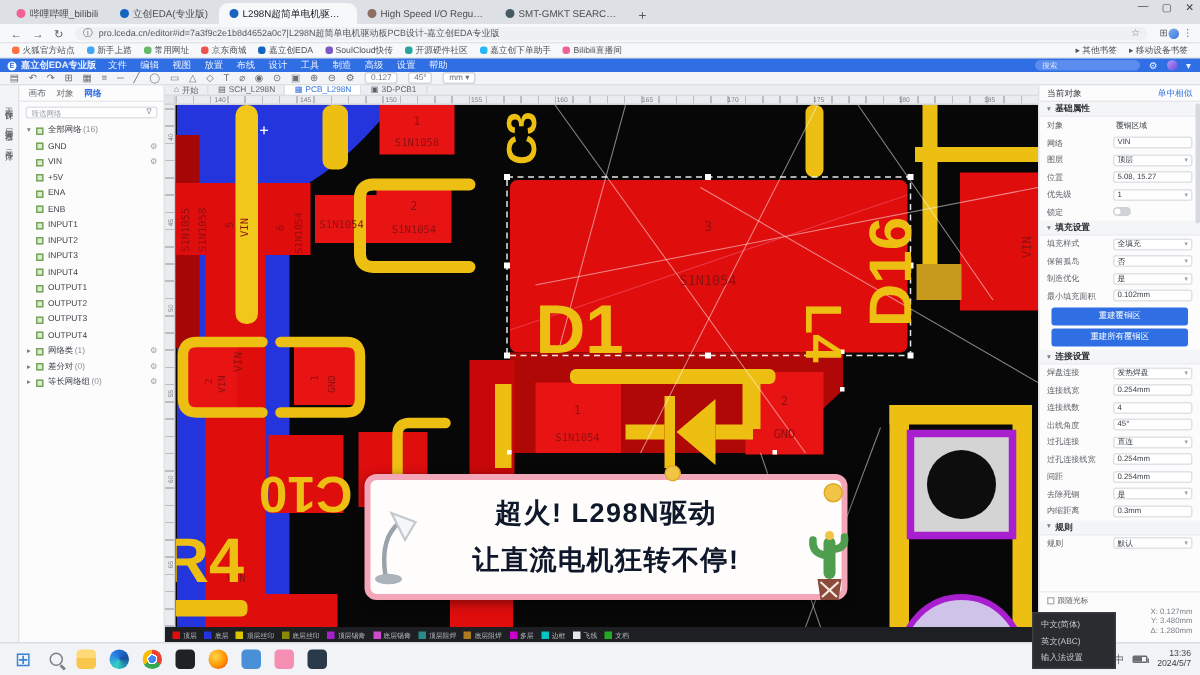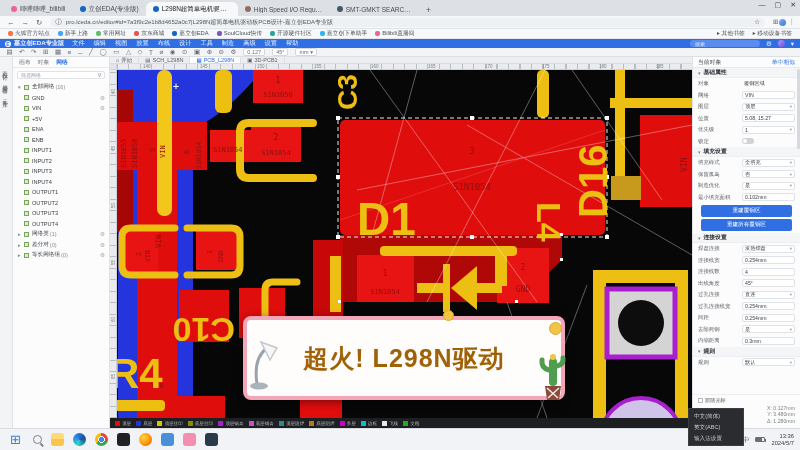--- a/index.html
+++ b/index.html
@@ -90,21 +90,21 @@
   #rp-foot{position:absolute;bottom:2px;left:0;width:100%;padding:2px 5px;font-size:5.2px;color:#5c6066;border-top:1px solid #eceef1;background:#fcfcfd}
   #rp-foot .chk{display:flex;align-items:center;gap:2px;margin-bottom:1px}
   #rp-foot .box{width:5px;height:5px;border:1px solid #b6bac0;background:#fff}
   .coordline{color:#7d8187;line-height:6.5px;text-align:right}
   #rp-scroll{position:absolute;right:0;top:12px;width:3px;height:80px;background:#d6d9dd;border-radius:2px}
 
   
   #caption{position:absolute;left:243px;top:316px;width:322px;height:84px;z-index:60}
   #capcard{position:absolute;inset:0;background:#fffdfb;border:4px solid #f2a6b8;border-radius:8px;box-shadow:0 2px 8px rgba(0,0,0,.45);
            display:flex;flex-direction:column;align-items:center;justify-content:center}
-  .capline{font-size:25px;line-height:31px;font-weight:bold;color:#a16207;letter-spacing:1px;white-space:nowrap}
+  .capline{font-size:18px;line-height:31px;font-weight:bold;color:#0f172a;letter-spacing:1px;white-space:nowrap}
   .deco-dot{position:absolute;border-radius:50%;background:#f2c445;border:1px solid #e0a928}
   #dot1{width:11px;height:11px;left:200px;top:-6px}
   #dot2{width:13px;height:13px;left:306px;top:6px}
   #lamp{position:absolute;left:6px;top:22px}
   #cactus{position:absolute;right:-2px;top:34px}
 
   
   #ime{position:absolute;left:688px;top:408px;width:56px;height:38px;background:#2a2c30;border:1px solid #3a3d42;z-index:70;padding-top:2px}
   .ime-row{font-size:5.6px;color:#c6c9ce;padding:1.5px 5px;white-space:nowrap}
 
@@ -766,20 +766,21 @@
           <div class="coordline">X: 0.127mm</div>
           <div class="coordline">Y: 3.480mm</div>
           <div class="coordline">Δ: 1.280mm</div>
         </div>
     </div>
   </div>
 
   <div id="caption">
     <div id="capcard">
       <div class="capline">超火! L298N驱动</div>
+      <div class="capline">让直流电机狂转不停!</div>
     </div>
     <div class="deco-dot" id="dot1"></div>
     <div class="deco-dot" id="dot2"></div>
     <svg id="lamp" width="34" height="52" viewBox="0 0 34 52">
       <path d="M8,46 Q4,20 18,10" stroke="#9aa3ab" stroke-width="3" fill="none"></path>
       <path d="M12,4 L28,10 L21,22 Z" fill="#f5f6f8" stroke="#c3c9cf" stroke-width="1.5"></path>
       <ellipse cx="10" cy="48" rx="9" ry="3.5" fill="#aab2ba"></ellipse>
     </svg>
     <svg id="cactus" width="30" height="52" viewBox="0 0 30 52">
       <rect x="12" y="8" width="8" height="28" rx="4" fill="#4f9e4f"></rect>

